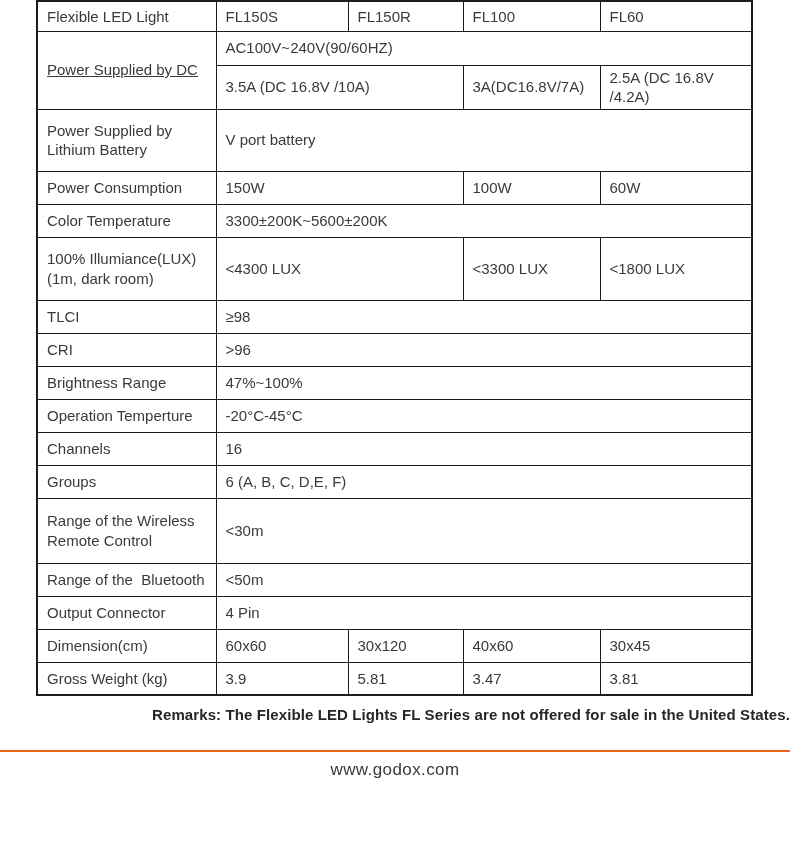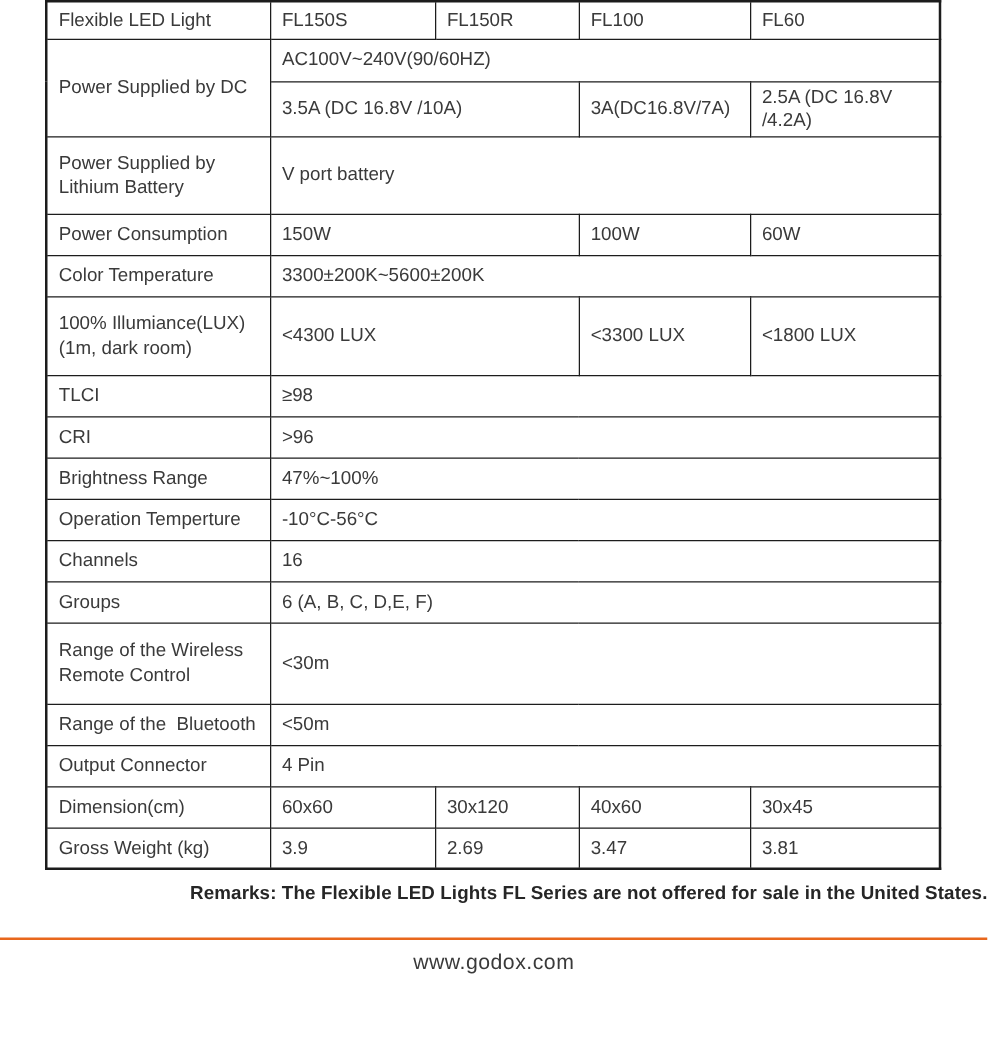--- a/index.html
+++ b/index.html
@@ -37,20 +37,21 @@
   }
   tr.h30 { height: 30px; }
   tr.h33 { height: 33px; }
   tr.h34 { height: 34px; }
   tr.h62 { height: 62px; }
   tr.h63 { height: 63px; }
   tr.h65 { height: 65px; margin-top: 18px; }
   td.top {
     vertical-align: top;
     padding-top: 7px;
+    text-decoration: underline;
   }
   td.dbl {
     vertical-align: top;
     padding-top: 2px;
     line-height: 31px;
   }
   .remarks {
     margin: 10px 0 0 36px;
     font-size: 15px;
     font-weight: 700;
@@ -130,21 +131,21 @@
       <tr class="h33">
         <td>CRI</td>
         <td colspan="4">&gt;96</td>
       </tr>
       <tr class="h33">
         <td>Brightness Range</td>
         <td colspan="4">47%~100%</td>
       </tr>
       <tr class="h33">
         <td>Operation Temperture</td>
-        <td colspan="4">-10°C-56°C</td>
+        <td colspan="4">-20°C-45°C</td>
       </tr>
       <tr class="h33">
         <td>Channels</td>
         <td colspan="4">16</td>
       </tr>
       <tr class="h33">
         <td>Groups</td>
         <td colspan="4">6 (A, B, C, D,E, F)</td>
       </tr>
       <tr class="h65">
@@ -163,21 +164,21 @@
       <tr class="h33">
         <td>Dimension(cm)</td>
         <td>60x60</td>
         <td>30x120</td>
         <td>40x60</td>
         <td>30x45</td>
       </tr>
       <tr class="h33">
         <td>Gross Weight (kg)</td>
         <td>3.9</td>
-        <td>2.69</td>
+        <td>5.81</td>
         <td>3.47</td>
         <td>3.81</td>
       </tr>
     </tbody>
   </table>
 
   <p class="remarks">Remarks: The Flexible LED Lights FL Series are not offered for sale in the United States.</p>
 
   <div class="footer-line" style="border-top-color: rgb(232, 103, 28);"></div>
   <div class="site-url">www.godox.com</div>

